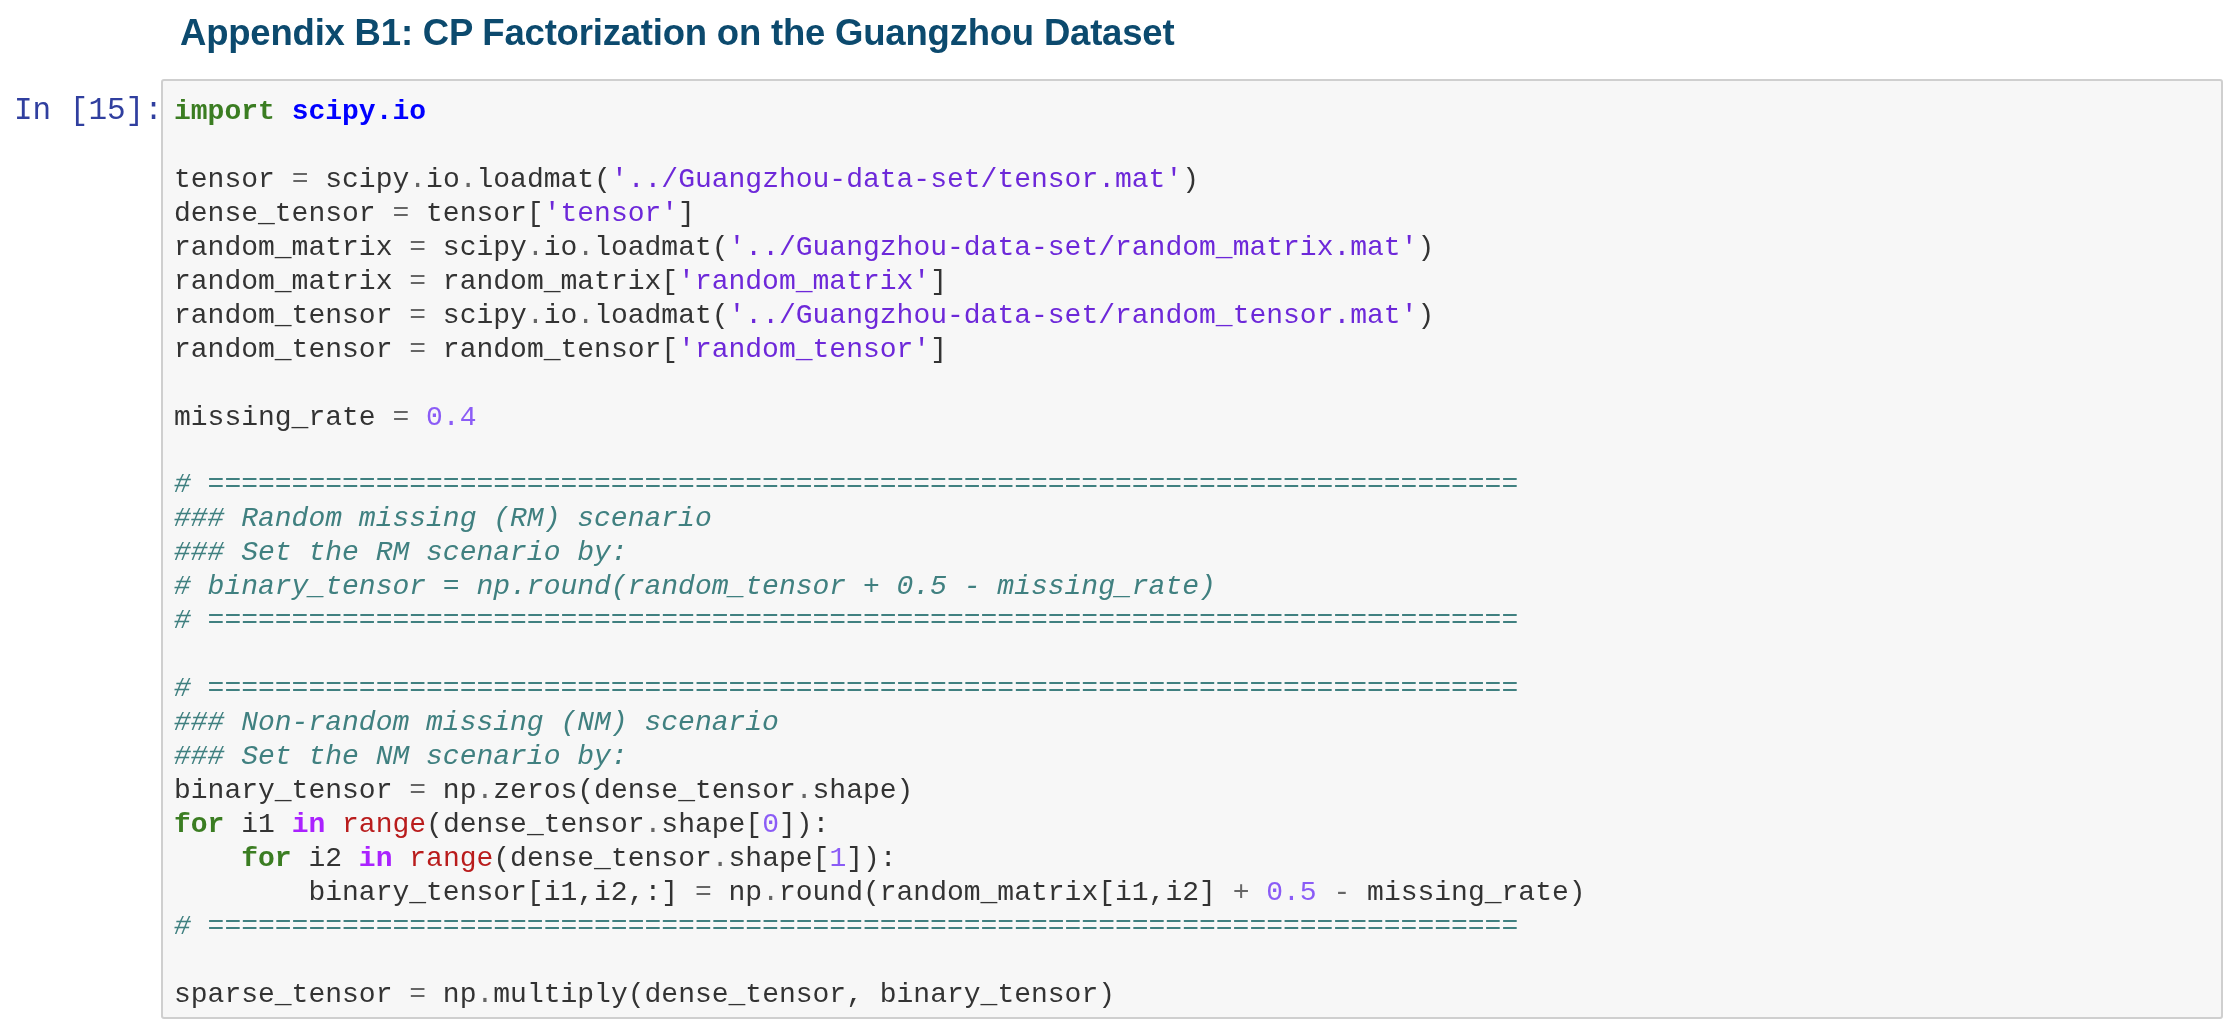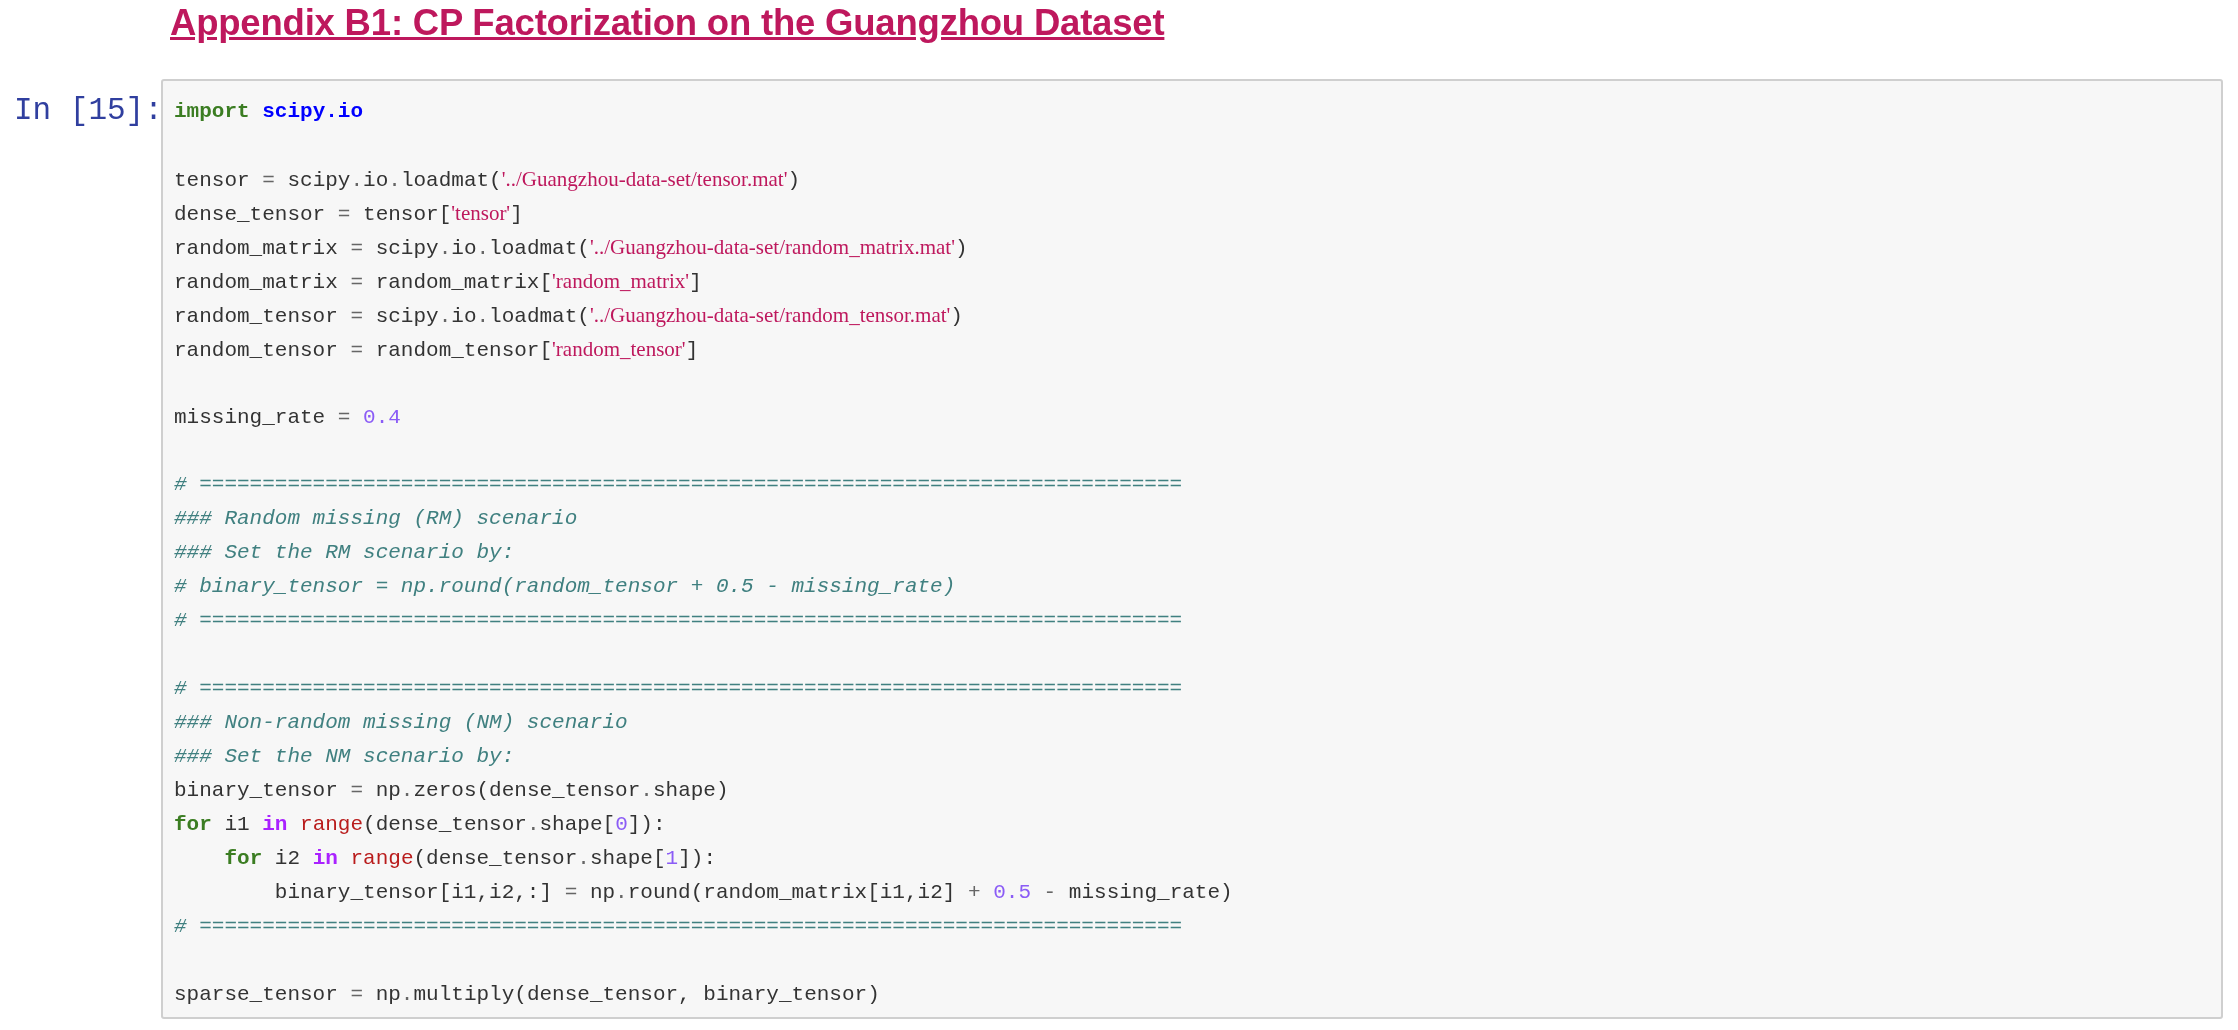--- a/index.html
+++ b/index.html
@@ -1,44 +1,43 @@
 <!DOCTYPE html>
 <html><head>
 <meta charset="utf-8">
 <style>
   html, body { margin: 0; padding: 0; background: #ffffff; }
   body { width: 2238px; height: 1030px; position: relative; overflow: hidden; }
   .title {
     position: absolute; left: 170px; top: 2px;
     font-family: "Liberation Sans", sans-serif; font-weight: bold;
-    font-size: 36.5px; color: #be185d; letter-spacing: -0.2px; white-space: nowrap;
-    margin: 0;
-    text-decoration: underline;
+    font-size: 36.5px; color: #0c4a6e; letter-spacing: -0.2px; white-space: nowrap;
+    margin: 10px;
   }
   .cell { position: absolute; left: 0; top: 79px; width: 2238px; }
   .prompt {
     position: absolute; left: 14px; top: 15px;
     font-family: "Liberation Mono", monospace; font-size: 31px; line-height: 34px;
     color: #303f9f; white-space: pre;
   }
   .input-area {
     position: absolute; left: 161px; top: 0; width: 2062px; height: 940px;
     background: #f7f7f7; border: 2px solid #cfcfcf; border-radius: 3px; box-sizing: border-box;
   }
   .code {
     position: absolute; left: 11px; top: 14px;
-    font-family: "Liberation Mono", monospace; font-size: 21px; line-height: 33.96px;
+    font-family: "Liberation Mono", monospace; font-size: 28px; line-height: 33.96px;
     color: #333; white-space: pre; margin: 0;
   }
   .code-line { display: block; height: 33.96px; }
   .t-kw { color: #3b7d22; font-weight: bold; }
   .t-ns { color: #0000ff; font-weight: bold; }
   .t-in { color: #aa22ff; font-weight: bold; }
   .t-bi { color: #b91c1c; margin-top: 28px; }
-  .t-s  { color: #be185d; font-family: Liberation Serif, serif; }
+  .t-s  { color: #6d28d9; }
   .t-n  { color: #8b5cf6; }
   .t-o  { color: #666666; }
   .t-c  { color: #408080; font-style: italic; }
   .t-t  { color: #333333; text-align: center; }
 </style>
 </head>
 <body>
 
 <h2 class="title">Appendix B1: CP Factorization on the Guangzhou Dataset</h2>
 

